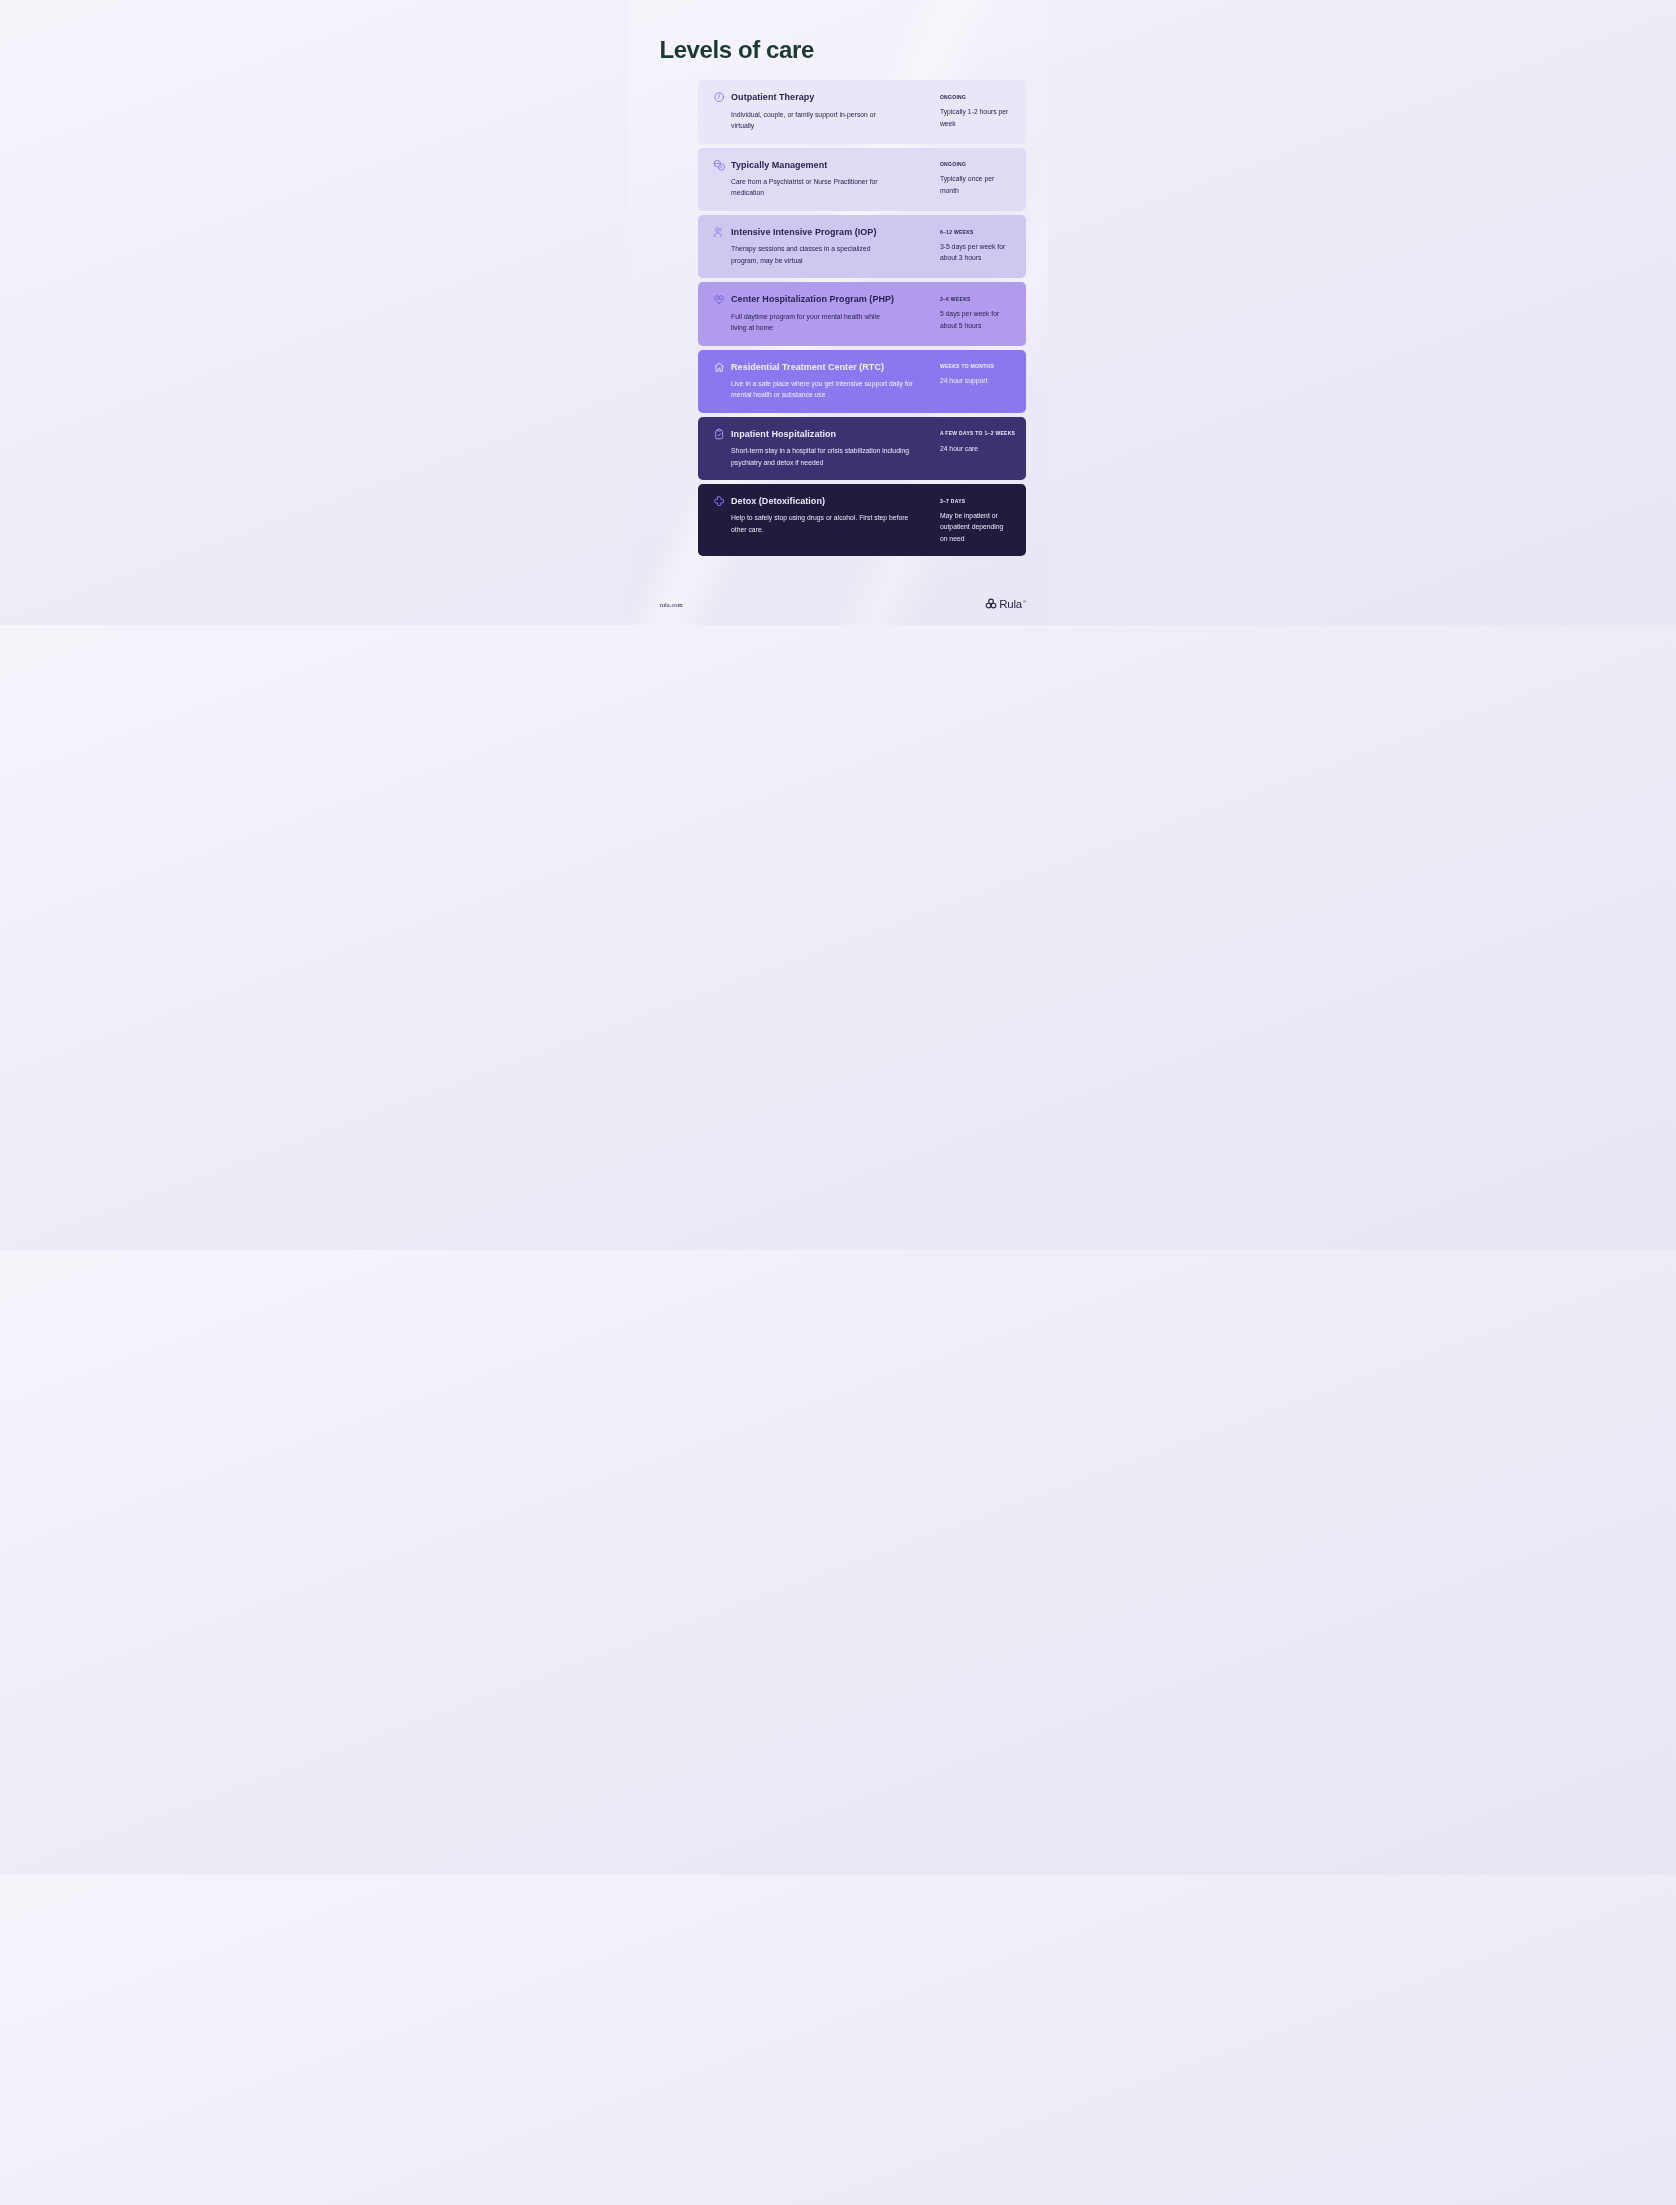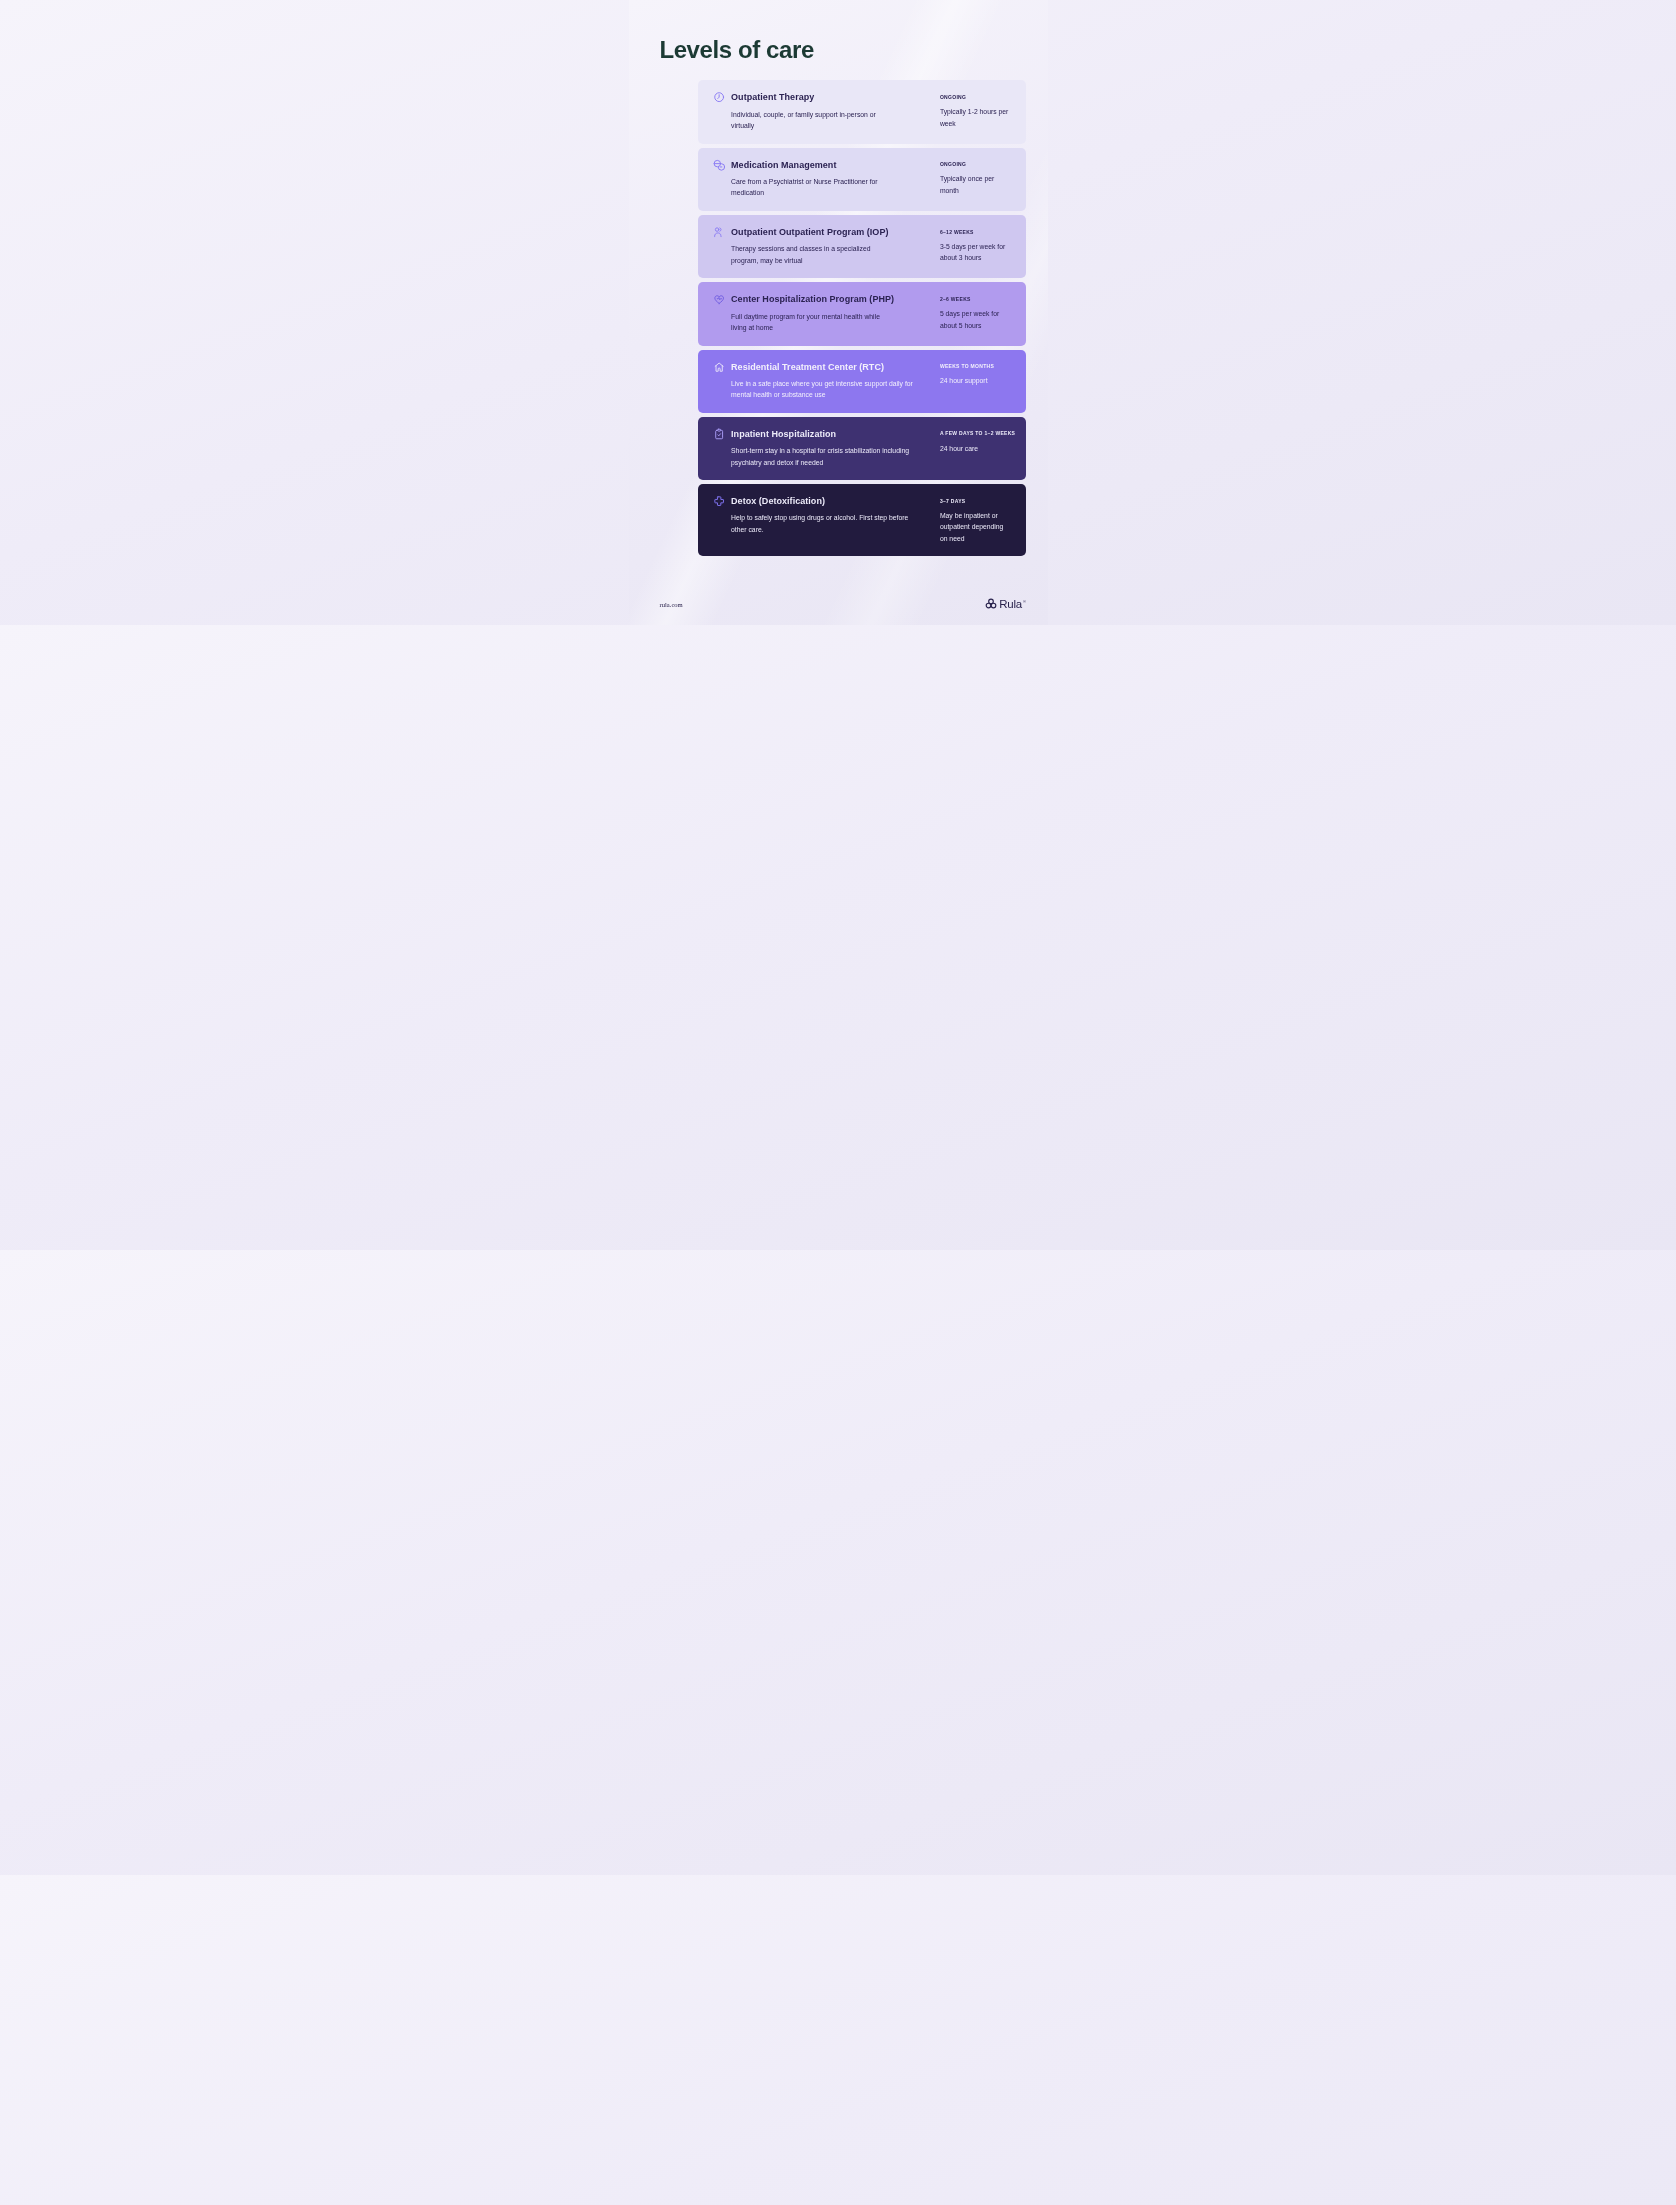--- a/index.html
+++ b/index.html
@@ -149,42 +149,42 @@
         <div class="card-left">
           <span class="icon">
             <svg viewBox="0 0 24 24" fill="none" stroke="currentColor" stroke-width="1.9" stroke-linecap="round" stroke-linejoin="round">
               <circle cx="16.5" cy="15.5" r="6.3"></circle>
               <path d="M14.2 15.5h3"></path>
               <circle cx="8.5" cy="9" r="6.3" style="fill:var(--bg)"></circle>
               <path d="M2.2 9h12.6"></path>
             </svg>
           </span>
           <div class="card-text">
-            <h2 class="card-title">Medication Management</h2>
+            <h2 class="card-title">Typically Management</h2>
             <p class="card-desc w-a">Care from a Psychiatrist or Nurse Practitioner for medication</p>
           </div>
         </div>
         <div class="card-right">
           <div class="duration-label">ONGOING</div>
           <div class="duration-detail">Typically once per month</div>
         </div>
       </section>
 
       <section class="card" style="--bg: #cfc7f0; --text: #2b2252; --icon: #8b7cf4;">
         <div class="card-left">
           <span class="icon">
             <svg viewBox="0 0 24 24" fill="none" stroke="currentColor" stroke-width="1.9" stroke-linecap="round" stroke-linejoin="round">
               <circle cx="8" cy="7" r="3.4"></circle>
               <path d="M13.4 3.8a3.4 3.4 0 0 1 0 6.4"></path>
               <path d="M3.2 20.8v-.9c0-3.6 2.7-6.4 6.3-6.4h.3c1.9 0 3.5.8 4.6 2.1"></path>
               <path d="M15.8 20.8a7.8 7.8 0 0 0-1.2-4.1"></path>
             </svg>
           </span>
           <div class="card-text">
-            <h2 class="card-title">Outpatient Outpatient Program (IOP)</h2>
+            <h2 class="card-title">Intensive Intensive Program (IOP)</h2>
             <p class="card-desc w-a">Therapy sessions and classes in a specialized program, may be virtual</p>
           </div>
         </div>
         <div class="card-right">
           <div class="duration-label">6–12 WEEKS</div>
           <div class="duration-detail">3-5 days per week for about 3 hours</div>
         </div>
       </section>
 
       <section class="card" style="--bg: #b19bee; --text: #2b2252; --icon: #6f5ce0;">

